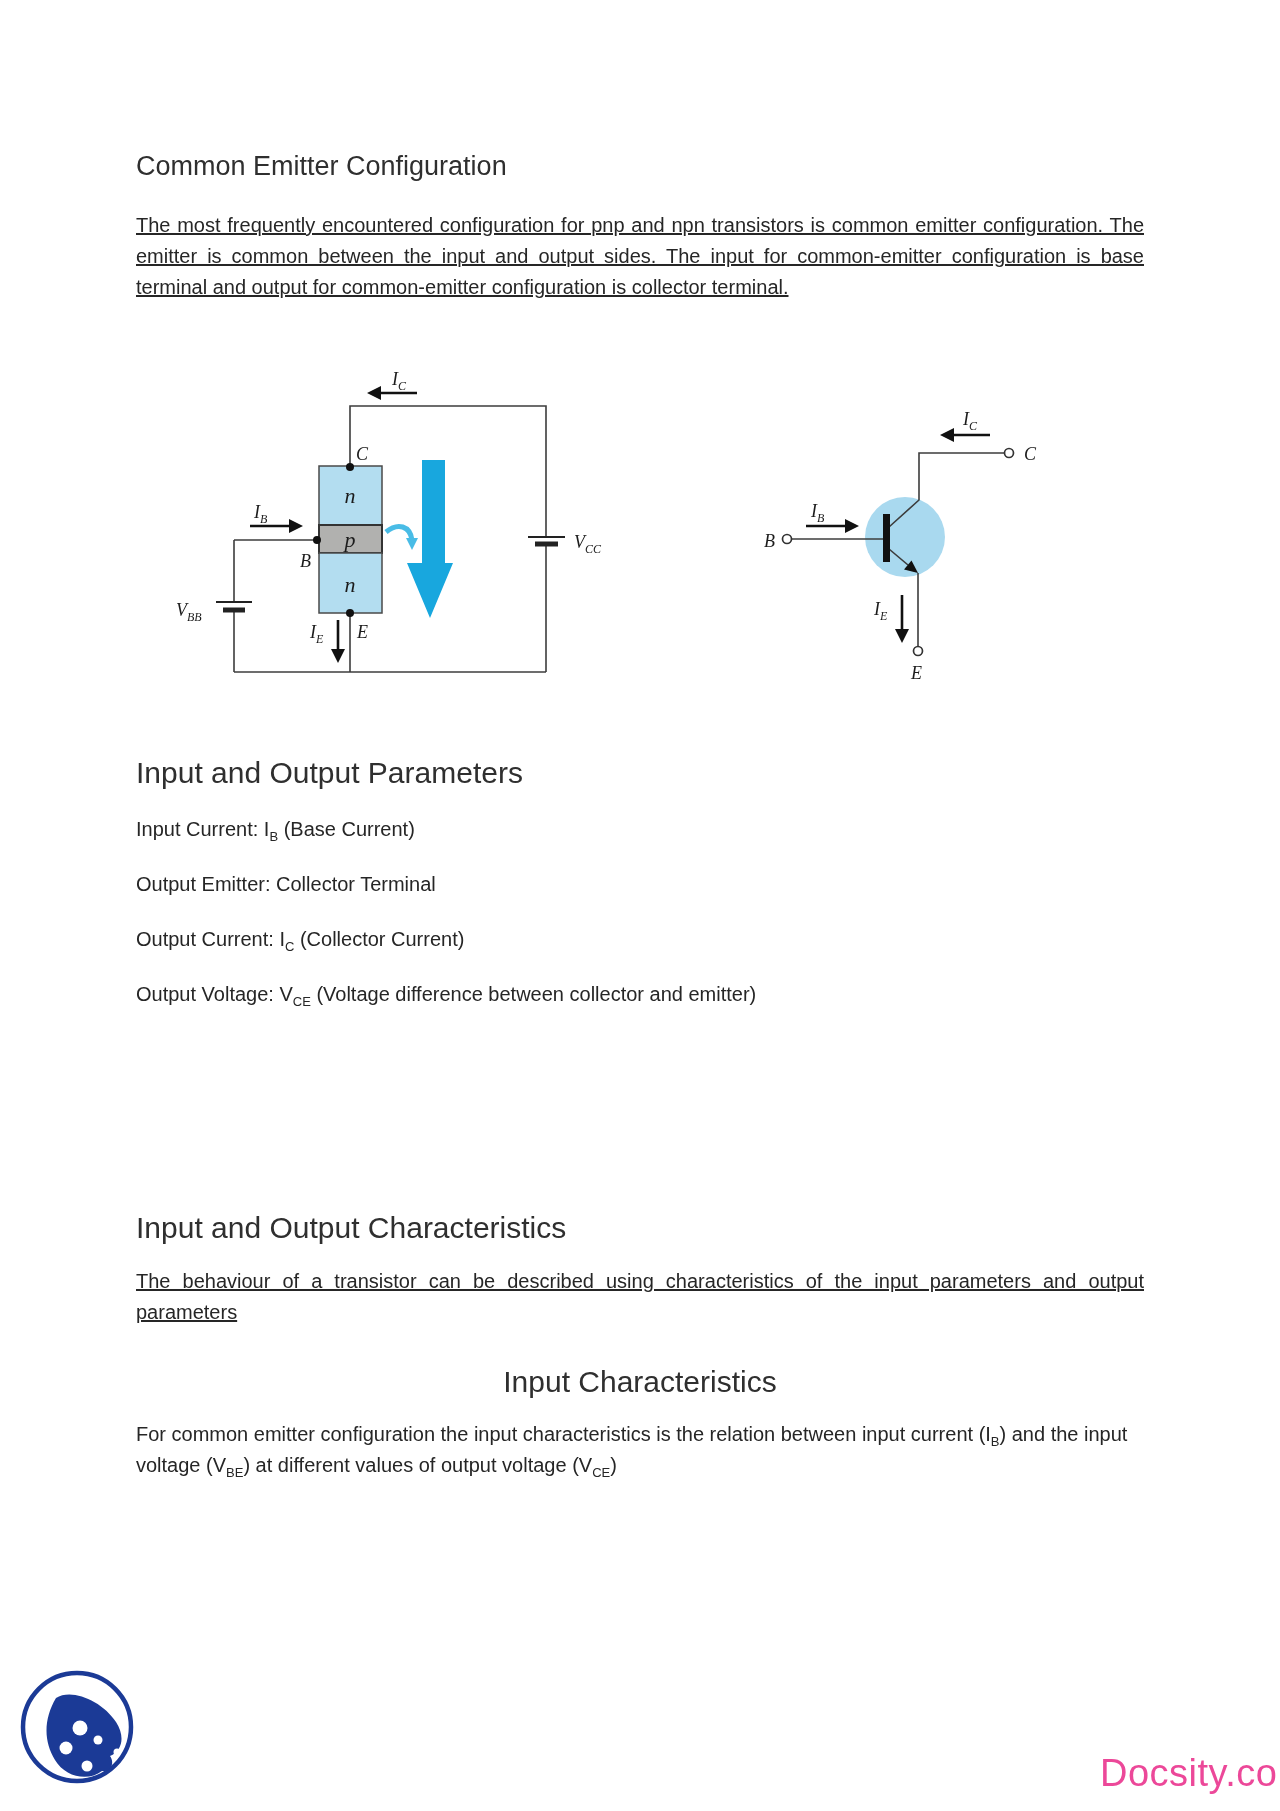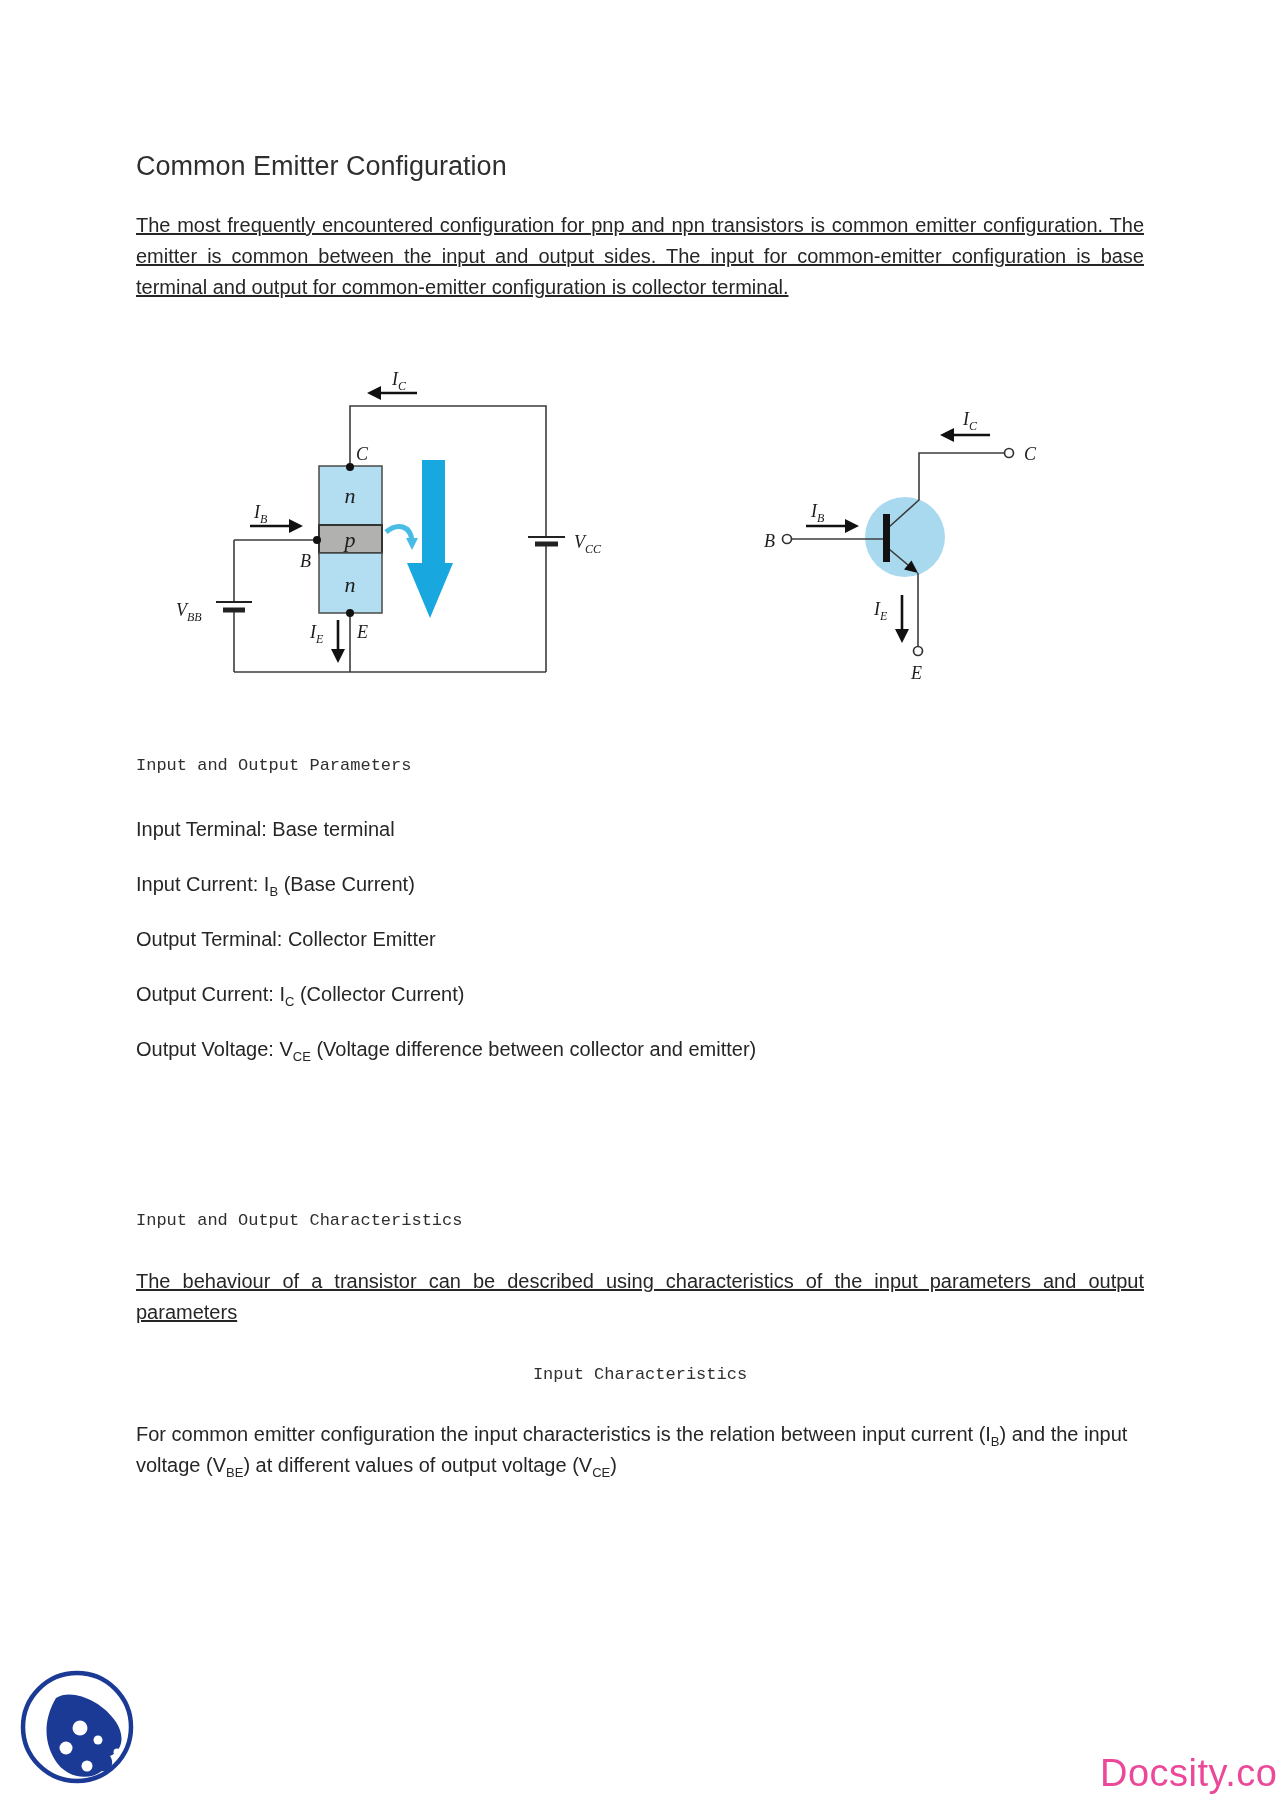--- a/index.html
+++ b/index.html
@@ -3,21 +3,21 @@
 <meta charset="utf-8">
 <style>
   html,body{margin:0;padding:0;}
   body{
     width:1280px;height:1811px;background:#ffffff;position:relative;
     font-family:"Liberation Sans", sans-serif;color:#262626;overflow:hidden;
   }
   .abs{position:absolute;}
   h1,h2{margin:0;font-weight:400;color:#2f2f2f;font-family:"Liberation Sans",sans-serif;}
   h1{font-size:27px;}
-  h2{font-size:17px;font-family:Liberation Mono, monospace;}
+  h2{font-size:30px;}
   p.body{margin:0;font-size:20px;line-height:31px;color:#262626;}
   .just{text-align:justify;text-decoration:underline;}
   .col{left:136px;width:1008px;}
   .params p{margin:0 0 30px 0;font-size:20px;line-height:25px;color:#262626;}
   sub{font-size:13px;line-height:0;}
   .brand{font-size:38px;color:#ec4899;letter-spacing:0.5px;}
   
   svg text{font-family:"Liberation Serif","DejaVu Serif",serif;font-style:italic;fill:#1c1c1c;}
   .lbl{font-size:18px;}
   .big{font-size:22px;}
@@ -131,23 +131,22 @@
   <text class="lbl" x="124" y="220"><tspan>I</tspan><tspan class="ssub" dy="5">E</tspan></text>
   <text class="lbl" x="274" y="65">C</text>
   <text class="lbl" x="14" y="152">B</text>
   <text class="lbl" x="161" y="284">E</text>
 </svg>
 </div>
 
 <h2 class="abs col" style="top:756px;">Input and Output Parameters</h2>
 
 <div class="abs col params" style="top:817px;">
-  <p>Input Terminal: Base terminal</p>
   <p>Input Current: I<sub>B</sub> (Base Current)</p>
-  <p>Output Terminal: Collector Emitter</p>
+  <p>Output Emitter: Collector Terminal</p>
   <p>Output Current: I<sub>C</sub> (Collector Current)</p>
   <p>Output Voltage: V<sub>CE</sub> (Voltage difference between collector and emitter)</p>
 </div>
 
 <h2 class="abs col" style="top:1211px;">Input and Output Characteristics</h2>
 <p class="body just abs col" style="top:1266px;">The behaviour of a transistor can be described using characteristics of the input parameters and output parameters</p>
 
 <h2 class="abs col" style="top:1365px;text-align:center;">Input Characteristics</h2>
 <p class="body abs col" style="top:1419px;">For common emitter configuration the input characteristics is the relation between input current (I<sub>B</sub>) and the input voltage (V<sub>BE</sub>) at different values of output voltage (V<sub>CE</sub>)</p>
 

